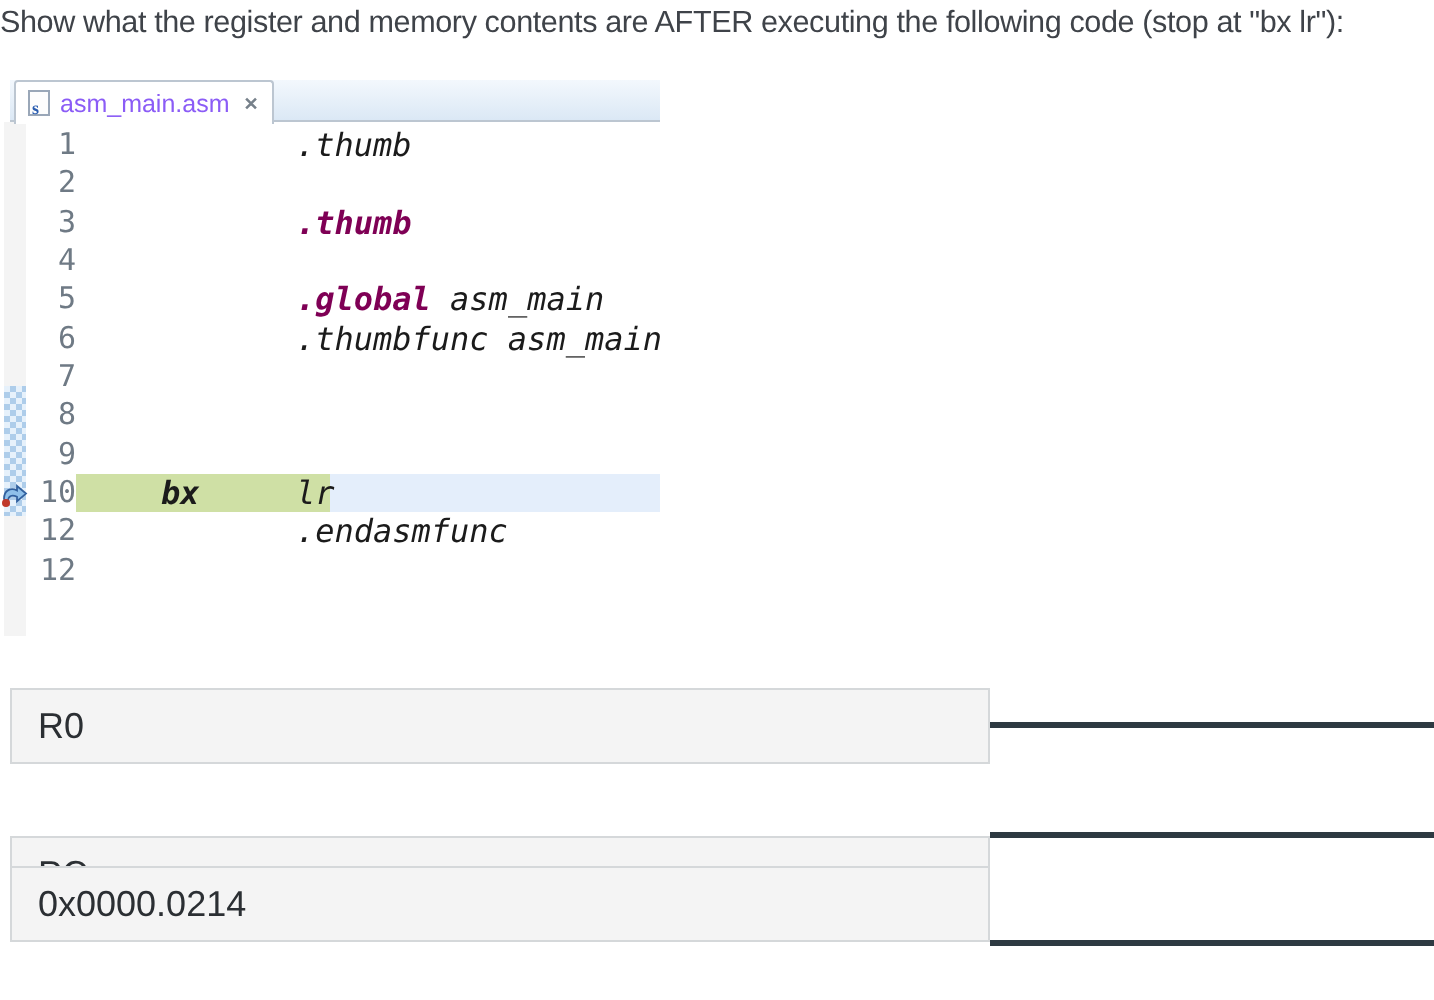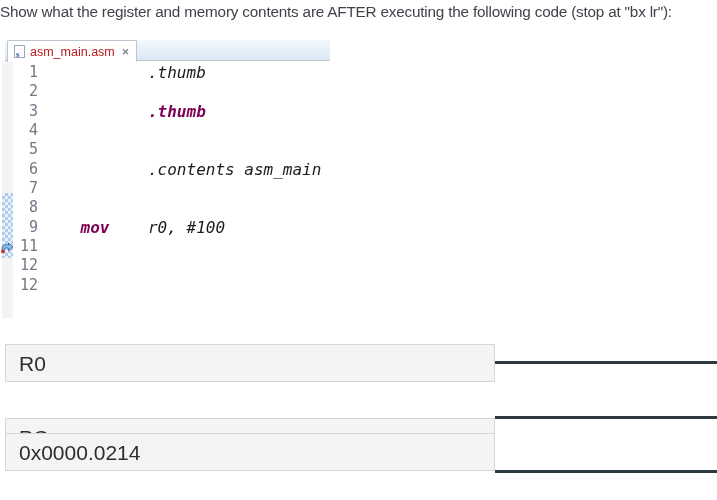--- a/index.html
+++ b/index.html
@@ -16,21 +16,21 @@
             background:linear-gradient(to bottom,var(--tab-strip-top,#f3f8fd),var(--tab-strip-bottom,#dbe8f5));
             border-bottom:1px solid var(--tab-border,#bcc6d1);box-sizing:border-box;}
   .tab{position:absolute;left:2px;top:0;height:22px;display:flex;align-items:center;
        gap:5px;padding:0 7px 0 6px;background:#fff;
        border:1px solid var(--tab-border,#bcc6d1);border-bottom:none;
        border-radius:2px 2px 0 0;box-sizing:border-box;z-index:2;}
   .ficon{position:relative;width:11px;height:13px;background:#fdfdfd;
          border:1px solid #9aa7b8;box-sizing:border-box;flex:none;}
   .ficon b{position:absolute;left:1px;bottom:-2px;font-size:9px;line-height:9px;
            color:#2a5db0;font-family:"Liberation Serif",serif;}
-  .tlabel{font-size:12.5px;color:#b91c1c;text-align:center;}
+  .tlabel{font-size:12.5px;color:#8b5cf6;text-align:center;}
   .tclose{font-size:9px;color:#76808a;font-weight:bold;padding-left:2px;cursor:pointer;}
 
   .ebody{position:absolute;left:0;top:21px;width:330px;height:257px;background:#fff;}
   .annruler{position:absolute;left:2px;top:0;width:11px;height:257px;background:#f4f4f4;}
   .hatch{position:absolute;left:2px;top:132px;width:11px;height:65px;
          background:repeating-conic-gradient(var(--hatch-dark,#aecdea) 0% 25%, var(--hatch-light,#e6f1fb) 0% 50%) 0 0/6px 6px;}
   .ipicon{position:absolute;left:0;top:179px;width:14px;height:14px;z-index:3;}
 
   .rows{position:absolute;left:0;top:2px;width:330px;}
   .crow{display:flex;height:19.33px;line-height:19.33px;
@@ -39,21 +39,21 @@
       color:var(--gutter-num,#6f7a85);}
   .cd{flex:1;white-space:pre;padding-left:4px;color:var(--plain-text,#1b1b1b);font-style:italic;}
   .cd.current{background:linear-gradient(to right,
         var(--ip-green,#cfe0a5) 0 127px, var(--line-blue,#e4eefb) 127px 100%);}
   .kw{color:var(--keyword,#7f0055);font-weight:bold;}
   .bold{font-weight:bold;}
 
   
   .abox{position:absolute;left:5px;width:490px;height:38px;box-sizing:border-box;
         background:var(--box-bg,#f4f4f4);border:1px solid var(--box-border,#d5d8da);}
-  .abox span{display:block;padding-left:13px;line-height:37px;font-size:21px;
+  .abox span{display:block;padding-left:13px;line-height:37px;font-size:18px;
              color:#2b2f33;}
   .aline{position:absolute;left:495px;width:222px;height:3px;
          background:var(--answer-line,#2e3a42);}
 </style>
 </head>
 <body>
 
 <div class="page">
 
   <div class="title">Show what the register and memory contents are AFTER executing the following code (stop at "bx lr"):</div>
@@ -88,42 +88,43 @@
           <div class="crow">
             <div class="ln">3</div>
             <div class="cd"><span>           </span><span class="kw">.thumb</span></div>
           </div>
           <div class="crow">
             <div class="ln">4</div>
             <div class="cd"></div>
           </div>
           <div class="crow">
             <div class="ln">5</div>
+            <div class="cd"><span>           </span><span class="kw">.global</span><span> asm_main</span></div>
           </div>
           <div class="crow">
             <div class="ln">6</div>
-            <div class="cd"><span>           .contents asm_main</span></div>
+            <div class="cd"><span>           .thumbfunc asm_main</span></div>
           </div>
           <div class="crow">
             <div class="ln">7</div>
             <div class="cd"></div>
           </div>
           <div class="crow">
             <div class="ln">8</div>
           </div>
           <div class="crow">
             <div class="ln">9</div>
-            <div class="cd"><span>    </span><span class="kw">mov</span><span>    r0, #100</span></div>
           </div>
           <div class="crow">
-            <div class="ln">11</div>
-            <div class="cd"></div>
+            <div class="ln">10</div>
+            <div class="cd current"><span>    </span><span class="bold">bx</span><span>     lr</span></div>
           </div>
           <div class="crow">
             <div class="ln">12</div>
+            <div class="cd"><span>           .endasmfunc</span></div>
           </div>
           <div class="crow">
             <div class="ln">12</div>
           </div>
         </div>
     </div>
   </div>
 
   <div class="abox" style="top:344px;">
     <span>R0</span>

